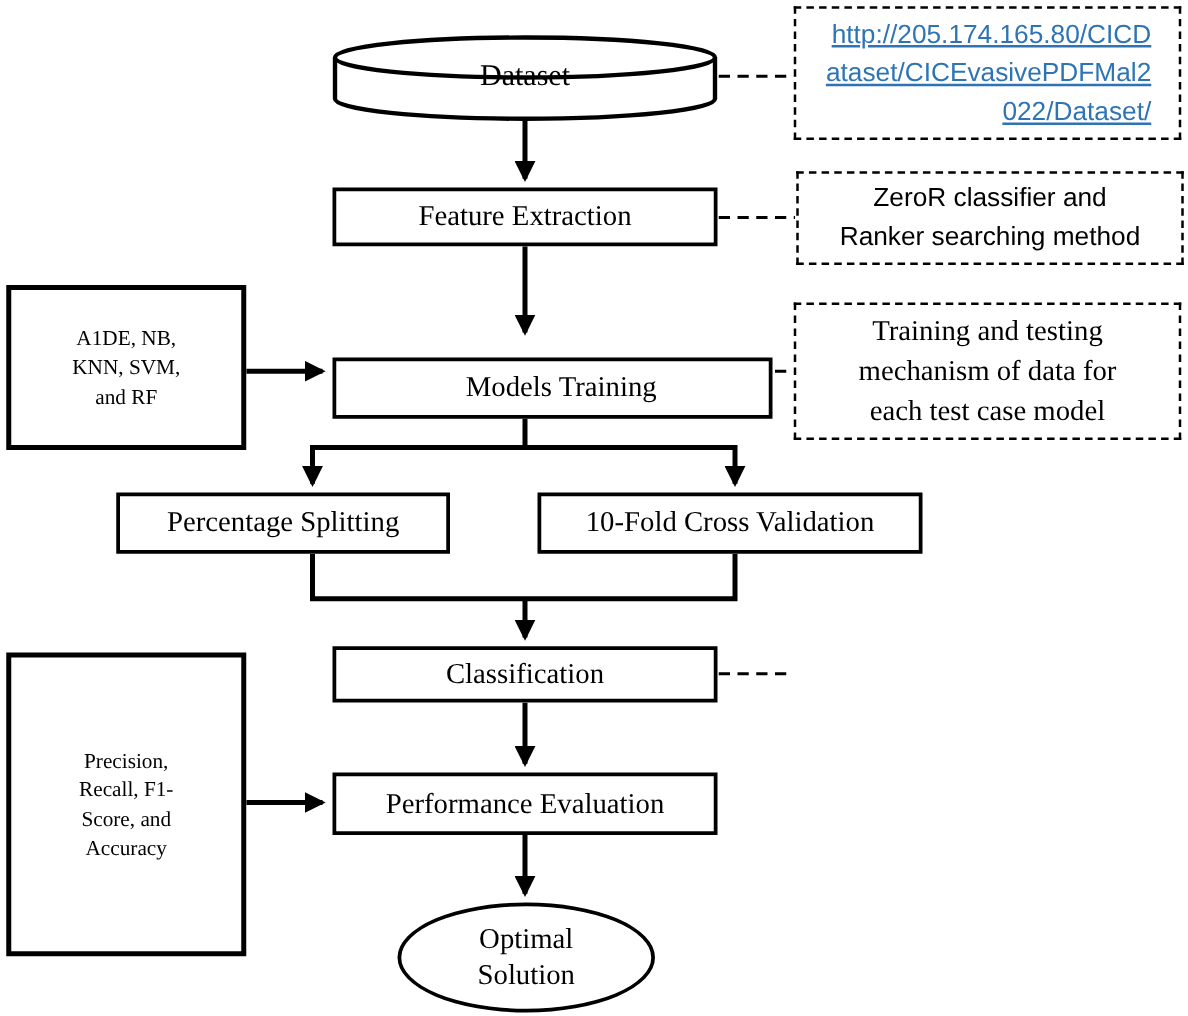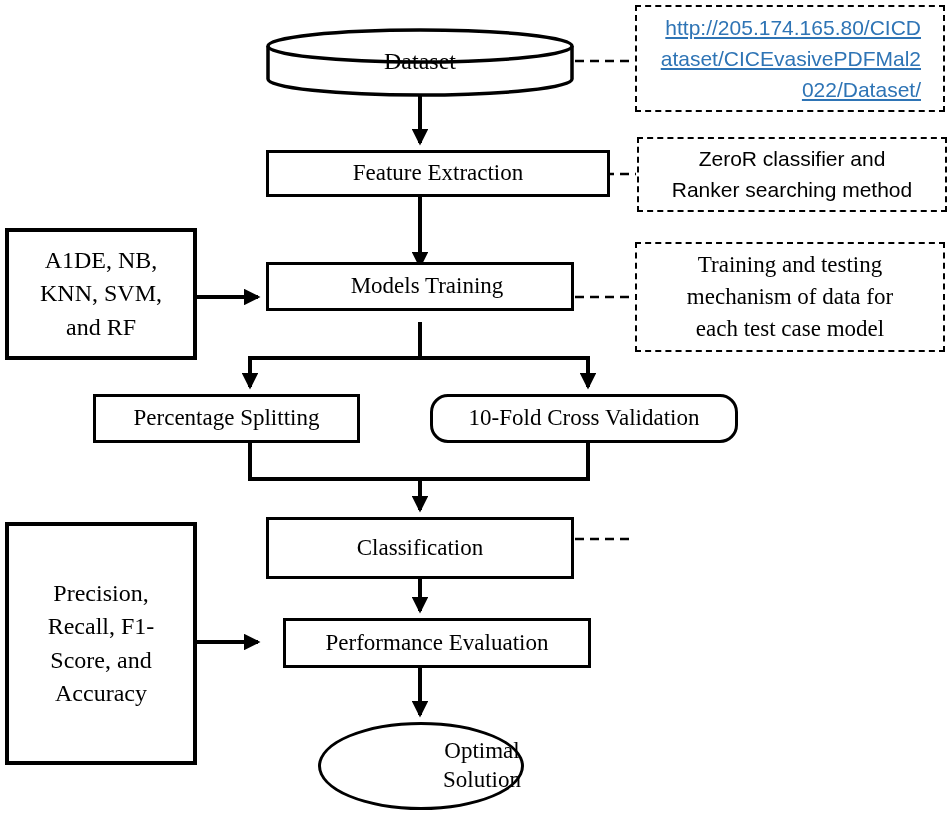--- a/index.html
+++ b/index.html
@@ -27,21 +27,21 @@
     display: flex;
     align-items: center;
     justify-content: center;
     text-align: center;
     font-size: 23px;
     line-height: 1.25;
     white-space: pre-line;
   }
   .side-box {
     border-width: 4px;
-    font-size: 24px;
+    font-size: 17px;
     line-height: 1.38;
   }
   .dashed-box {
     position: absolute;
     z-index: 2;
     background: #ffffff;
     border: 2px dashed #000000;
     display: flex;
     align-items: center;
     justify-content: center;
@@ -77,21 +77,21 @@
   .terminal {
     position: absolute;
     z-index: 2;
     left: 318px; top: 722px;
     width: 206px; height: 88px;
     background: #ffffff;
     border: 3px solid #000000;
     border-radius: 50%;
     display: flex;
     align-items: center;
-    justify-content: flex-end;
+    justify-content: center;
     text-align: center;
     font-size: 23px;
     line-height: 1.25;
     white-space: pre-line;
   }
 </style>
 </head>
 <body>
 
 <div id="canvas">
@@ -125,41 +125,41 @@
     <path d="M 197 642 L 258 642" stroke="#000000" stroke-width="4" marker-end="url(#arrow)"></path>
 
     <path d="M 575 61 L 634 61" stroke="#000000" stroke-width="2.5" stroke-dasharray="9 6"></path>
     <path d="M 575 174 L 636 174" stroke="#000000" stroke-width="2.5" stroke-dasharray="9 6"></path>
     <path d="M 575 297 L 634 297" stroke="#000000" stroke-width="2.5" stroke-dasharray="9 6"></path>
     <path d="M 575 539 L 634 539" stroke="#000000" stroke-width="2.5" stroke-dasharray="9 6"></path>
   </svg>
 
   <div class="cyl-label">Dataset</div>
 
-  <div class="node" style="left:266px; top:150px; width:344px; height:47px;">
+  <div class="node" style="left:266px; top:150px; width:308px; height:47px;">
     <span>Feature Extraction</span>
   </div>
 
-  <div class="node" style="left:266px; top:262px; width:308px; height:49px;padding-left:14px;">
+  <div class="node" style="left:266px; top:286px; width:352px; height:49px;padding-left:14px;">
     <span>Models Training</span>
   </div>
 
   <div class="node" style="left:93px; top:394px; width:267px; height:49px;">
     <span>Percentage Splitting</span>
   </div>
 
-  <div class="node" style="left:430px; top:394px; width:308px; height:49px;border-radius:18px;">
+  <div class="node" style="left:430px; top:394px; width:308px; height:49px;">
     <span>10-Fold Cross Validation</span>
   </div>
 
-  <div class="node" style="left:266px; top:517px; width:308px; height:62px;">
+  <div class="node" style="left:266px; top:517px; width:308px; height:45px;">
     <span>Classification</span>
   </div>
 
-  <div class="node" style="left:266px; top:618px; width:308px; height:50px;margin-left:17px;">
+  <div class="node" style="left:266px; top:618px; width:308px; height:50px;">
     <span>Performance Evaluation</span>
   </div>
 
   <div class="node side-box" style="left:5px; top:228px; width:192px; height:132px;">
     <span>A1DE, NB,
 KNN, SVM,
 and RF</span>
   </div>
 
   <div class="node side-box" style="left:5px; top:522px; width:192px; height:243px;">

